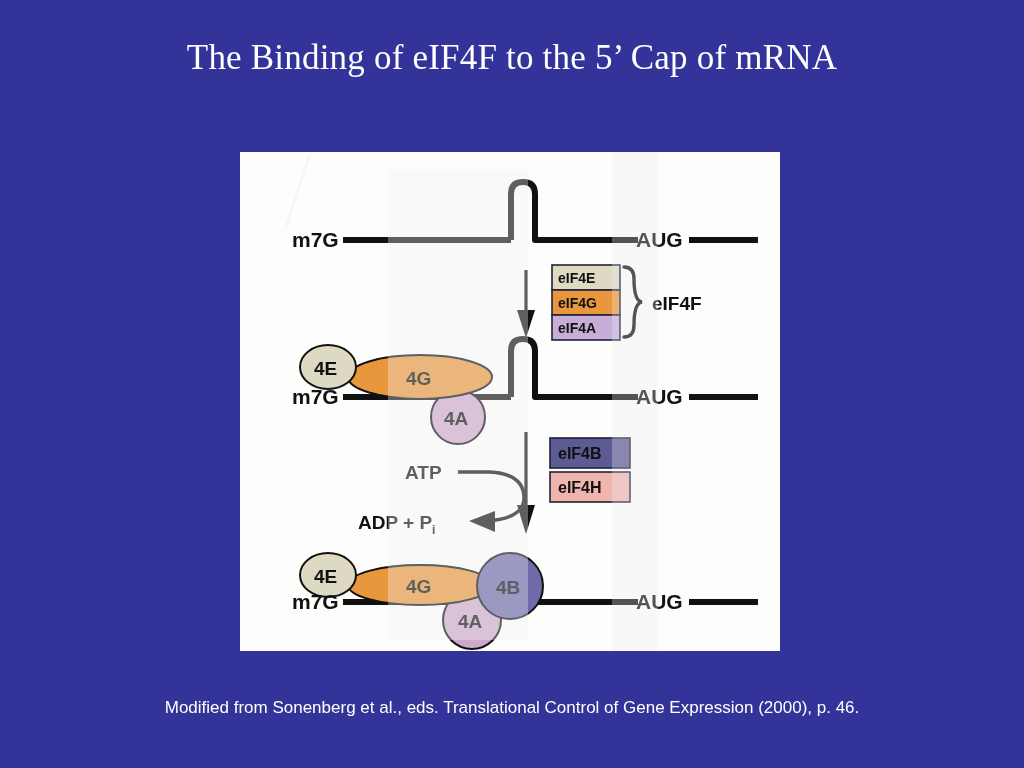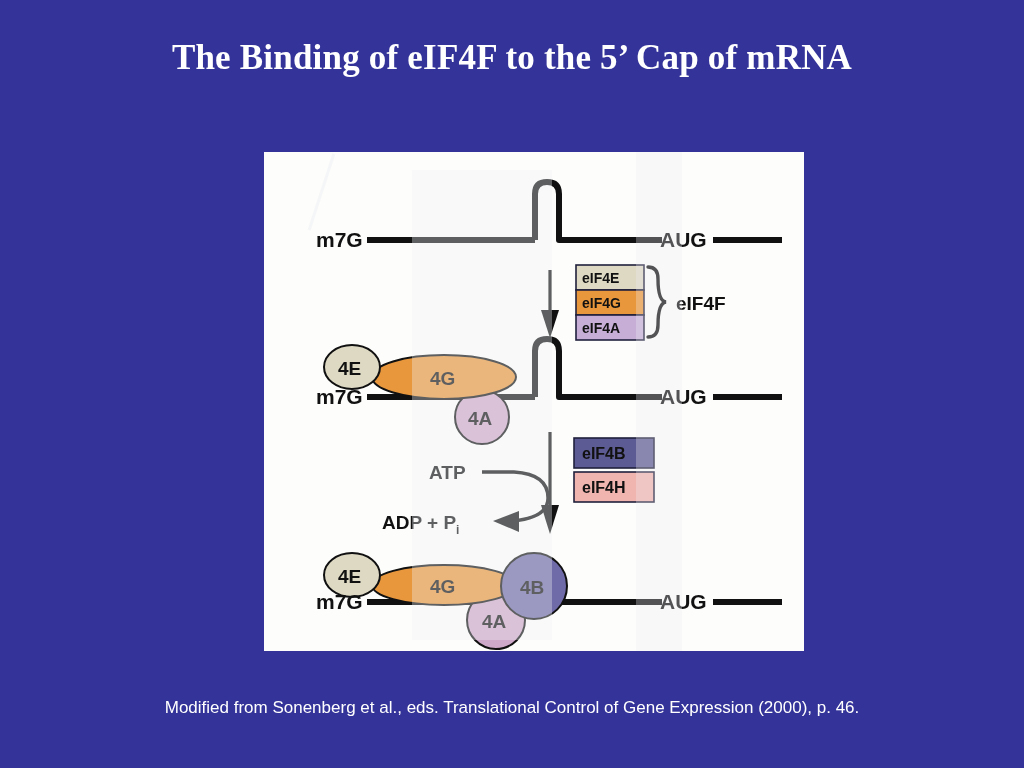--- a/index.html
+++ b/index.html
@@ -26,35 +26,34 @@
 
   #slide-title {
     position: absolute;
     left: 0;
     top: 36px;
     width: 1024px;
     text-align: center;
     color: #ffffff;
     font-family: "Liberation Serif", "DejaVu Serif", serif;
     font-size: 35px;
-    font-weight: bold;
+    font-weight: normal;
     letter-spacing: 0.2px;
     line-height: 44px;
     white-space: nowrap;
   }
 
   #figure-panel {
     position: absolute;
     left: 240px;
     top: 152px;
     width: 540px;
     height: 499px;
     background: #fdfdfb;
     overflow: hidden;
-    margin-left: 24px;
   }
 
   #figure-panel svg {
     display: block;
   }
 
   
   .paper-streak {
     position: absolute;
     background: #eef0f4;

